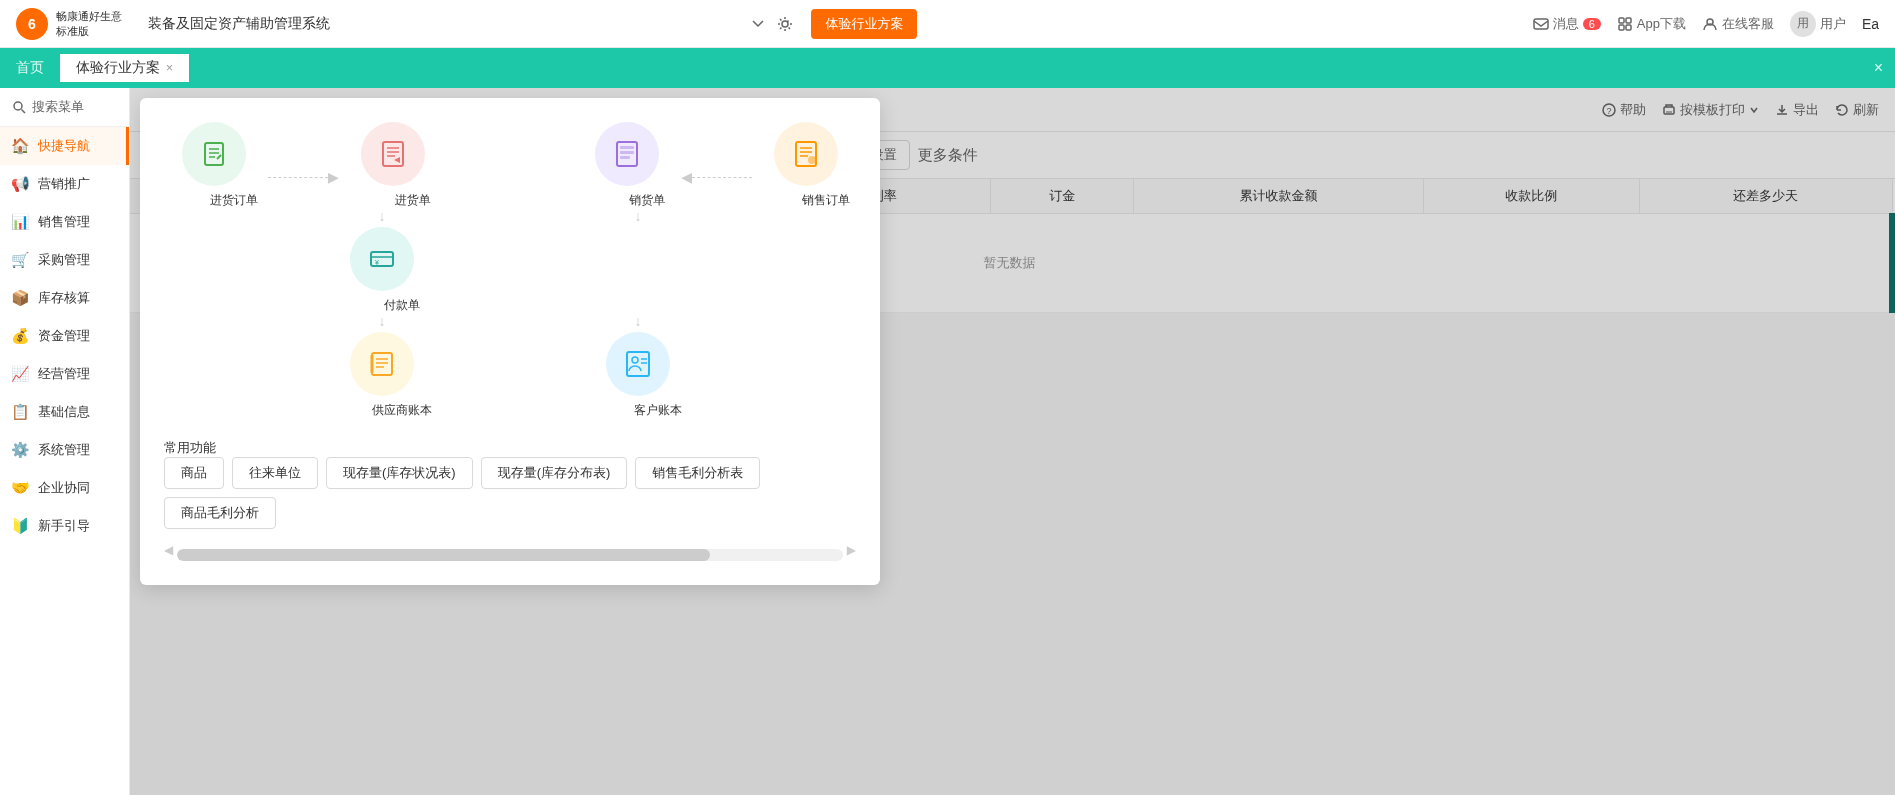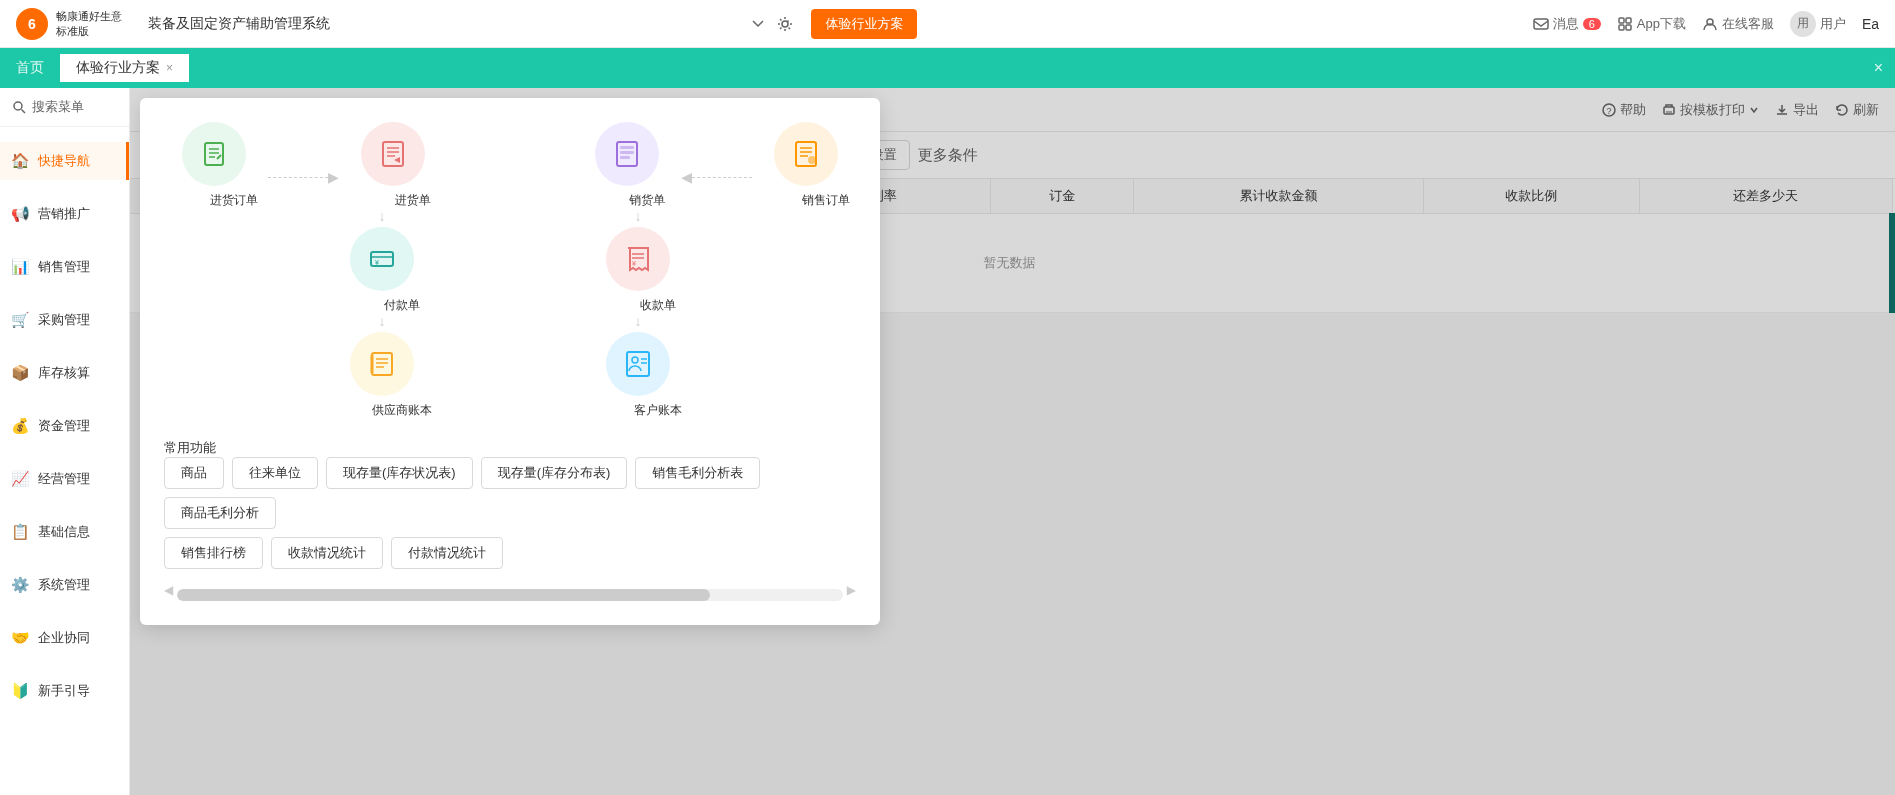--- a/index.html
+++ b/index.html
@@ -113,21 +113,20 @@
     }
 
     
     .sidebar {
       width: 130px;
       background: #fff;
       border-right: 1px solid #e8e8e8;
       display: flex;
       flex-direction: column;
       overflow-y: auto;
-      gap: 15px;
     }
     .search-menu {
       display: flex;
       align-items: center;
       padding: 10px 12px;
       gap: 6px;
       color: #666;
       font-size: 13px;
       cursor: pointer;
       border-bottom: 1px solid #f0f0f0;
@@ -639,31 +638,20 @@
                 <svg width="30" height="30" viewBox="0 0 30 30">
                   <rect x="4" y="8" width="22" height="14" rx="2" fill="none" stroke="#26a69a" stroke-width="2"></rect>
                   <line x1="4" y1="13" x2="26" y2="13" stroke="#26a69a" stroke-width="1.5"></line>
                   <text x="8" y="21" font-size="7" fill="#26a69a">¥</text>
                 </svg>
               </div>
               <span class="flow-label">付款单</span>
             </div>
             <div style="flex:1"></div>
 
-            <div class="flow-node" style="width:100px">
-              <div class="flow-circle circle-pink">
-                <svg width="30" height="30" viewBox="0 0 30 30">
-                  <path d="M5 4h20v22l-3-2-3 2-3-2-3 2-3-2-3 2V4z" fill="none" stroke="#e57373" stroke-width="2"></path>
-                  <line x1="9" y1="10" x2="21" y2="10" stroke="#e57373" stroke-width="1.5"></line>
-                  <line x1="9" y1="14" x2="21" y2="14" stroke="#e57373" stroke-width="1.5"></line>
-                  <text x="9" y="22" font-size="7" fill="#e57373">¥</text>
-                </svg>
-              </div>
-              <span class="flow-label">收款单</span>
-            </div>
             <div style="width:68px"></div>
             <div style="width:100px"></div>
           </div>
 
           <div style="display:flex;gap:0;margin-top:0">
             <div style="width:168px"></div>
             <div style="width:100px;display:flex;justify-content:center">
               <div style="color:#ccc;font-size:14px;line-height:1">↓</div>
             </div>
             <div style="flex:1"></div>
@@ -709,25 +697,20 @@
         <div class="common-funcs">
           <div class="common-title">常用功能</div>
           <div class="func-btns">
             <button class="func-btn">商品</button>
             <button class="func-btn">往来单位</button>
             <button class="func-btn">现存量(库存状况表)</button>
             <button class="func-btn">现存量(库存分布表)</button>
             <button class="func-btn">销售毛利分析表</button>
             <button class="func-btn">商品毛利分析</button>
           </div>
-          <div class="func-btns">
-            <button class="func-btn">销售排行榜</button>
-            <button class="func-btn">收款情况统计</button>
-            <button class="func-btn">付款情况统计</button>
-          </div>
         </div>
 
         <div style="margin-top:10px;display:flex;align-items:center;gap:4px">
           <span style="color:#ccc;font-size:12px">◀</span>
           <div class="popup-scrollbar" style="flex:1">
             <div class="popup-scrollbar-thumb"></div>
           </div>
           <span style="color:#ccc;font-size:12px">▶</span>
         </div>
       </div>

